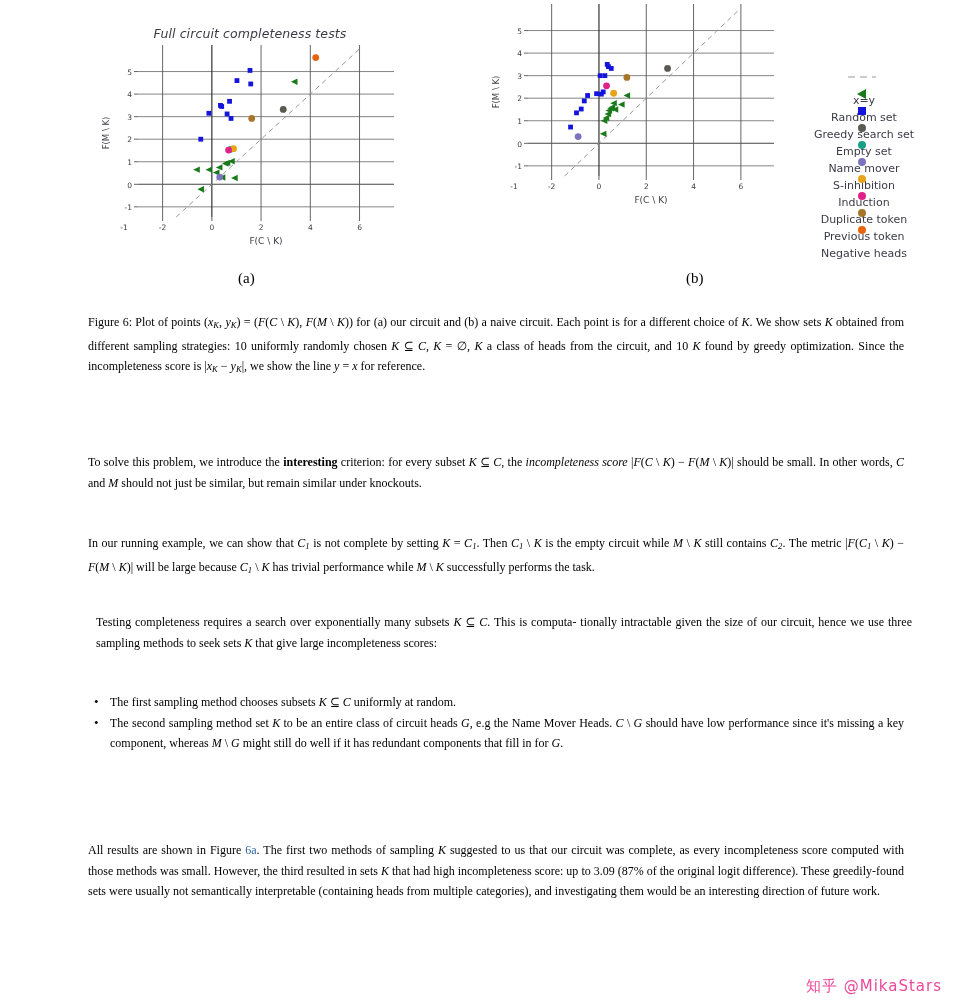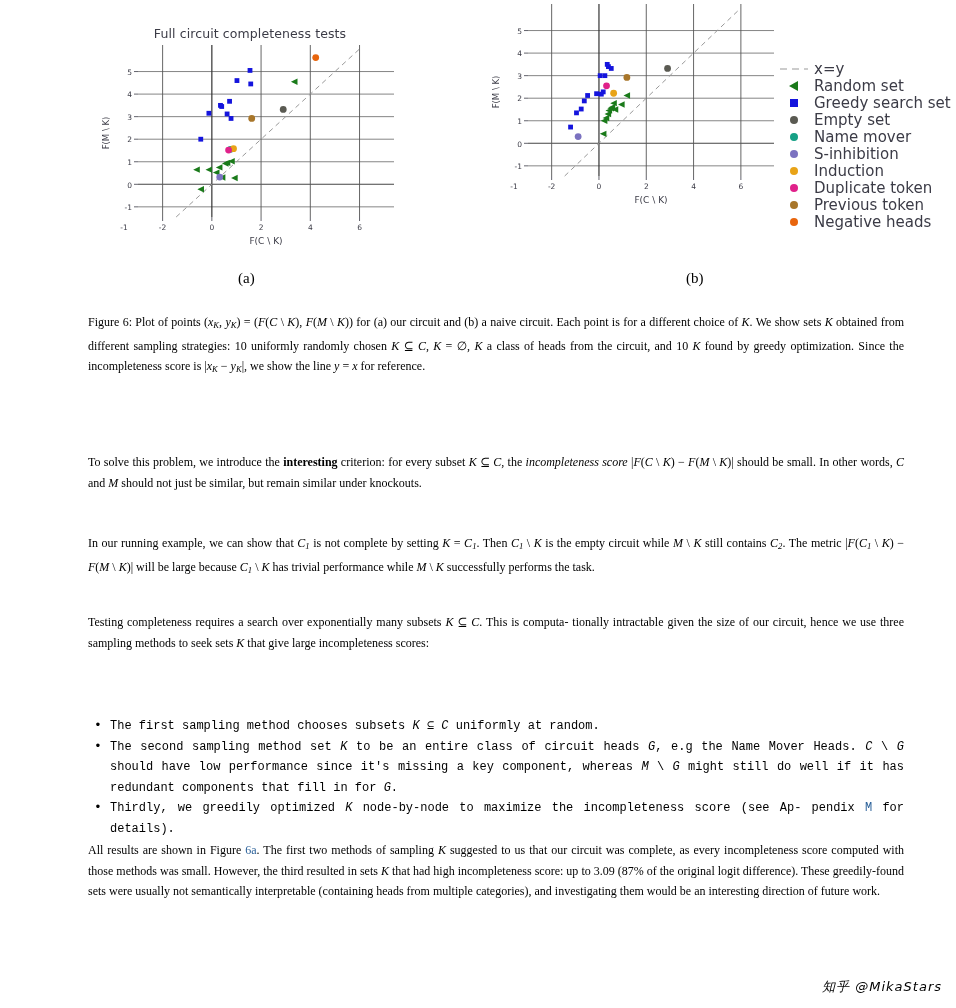--- a/index.html
+++ b/index.html
@@ -21,34 +21,36 @@
   .chart-block { position: absolute; top: 0; }
   .chart-a { left: 100px; width: 300px; }
   .chart-b { left: 490px; width: 290px; }
   .chart-title {
     text-align: center;
     font-family: "DejaVu Sans", "Liberation Sans", sans-serif;
     font-size: 12.5px;
     color: #3b3b46;
     padding-top: 26px;
     letter-spacing: .1px;
+    font-style: italic;
   }
   .plot-wrap { position: relative; }
   svg.plot { display: block; }
   .legend-box {
     position: absolute;
     left: 778px; top: 60px;
     width: 170px;
   }
   .legend-row {
     display: flex; align-items: center;
     height: 17px;
     font-family: "DejaVu Sans", "Liberation Sans", sans-serif;
-    font-size: 15px;
+    font-size: 11px;
     color: #3b3b46;
+    flex-direction: column;
   }
   .legend-mark {
     width: 34px; height: 16px;
     display: flex; align-items: center; justify-content: center;
     flex: 0 0 34px;
   }
   .legend-label { padding-left: 2px; white-space: nowrap; }
   .subcap {
     position: absolute;
     font-size: 15px;
@@ -63,22 +65,22 @@
     width: 816px;
     font-size: 12px;
     line-height: 20.6px;
     text-align: justify;
     text-justify: inter-word;
   }
   .caption { top: 312px; }
   .para { }
   #p1 { top: 452px; }
   #p2 { top: 533px; }
-  #p3 { top: 612px; }
-  #bullets { top: 716px; font-family: Liberation Mono, monospace; }
+  #p3 { top: 612px; margin-left: 8px; }
+  #bullets { top: 692px; }
   #p4 { top: 840px; }
   .bullet-list { margin: 0; padding: 0; list-style: none; }
   .bullet-list li {
     position: relative;
     padding-left: 22px;
     margin-bottom: 0px;
     text-align: justify;
   }
   .bullet-list li:before {
     content: "\2022";
@@ -87,24 +89,23 @@
   }
   i, .ital { font-style: italic; }
   .bold { font-weight: bold; }
   .lnk { color: #2a6099; }
   .sub { font-size: 0.72em; vertical-align: -0.25em; font-style: italic;}
   .nb { white-space: nowrap; }
   .watermark {
     position: absolute;
     right: 14px; bottom: 12px;
     font-family: "DejaVu Sans", "Liberation Sans", sans-serif;
-    font-size: 13px;
-    color: #000000;
+    font-size: 15px;
+    color: #ec4899;
     letter-spacing: 1px;
-    font-style: italic;
   }
 </style>
 </head>
 <body>
 
 <div class="figure-area">
 
   <div class="chart-block chart-a">
     <div class="chart-title">Full circuit completeness tests</div>
     <div class="plot-wrap">
@@ -374,22 +375,20 @@
 tionally intractable given the size of our circuit, hence we use three sampling methods to seek sets
 <i>K</i> that give large incompleteness scores:
 </div>
 
 <div class="body-text" id="bullets">
   <ul class="bullet-list">
     <li>The first sampling method chooses subsets <i>K</i> ⊆ <i>C</i> uniformly at random.</li>
     <li>The second sampling method set <i>K</i> to be an entire class of circuit heads <i>G</i>, e.g the Name Mover
       Heads. <i>C</i> \ <i>G</i> should have low performance since it's missing a key component, whereas <i>M</i> \ <i>G</i>
       might still do well if it has redundant components that fill in for <i>G</i>.</li>
-    <li>Thirdly, we greedily optimized <i>K</i> node-by-node to maximize the incompleteness score (see Ap-
-      pendix <span class="lnk">M</span> for details).</li>
   </ul>
 </div>
 
 <div class="body-text para" id="p4">
 All results are shown in Figure <span class="lnk">6a</span>. The first two methods of sampling <i>K</i> suggested to us that
 our circuit was complete, as every incompleteness score computed with those methods was small.
 However, the third resulted in sets <i>K</i> that had high incompleteness score: up to 3.09 (87% of the
 original logit difference). These greedily-found sets were usually not semantically interpretable
 (containing heads from multiple categories), and investigating them would be an interesting direction
 of future work.

